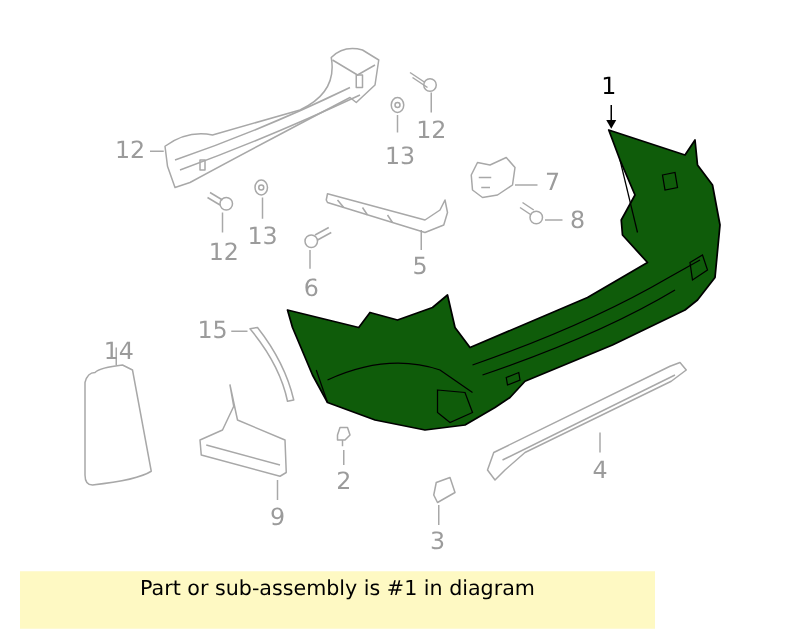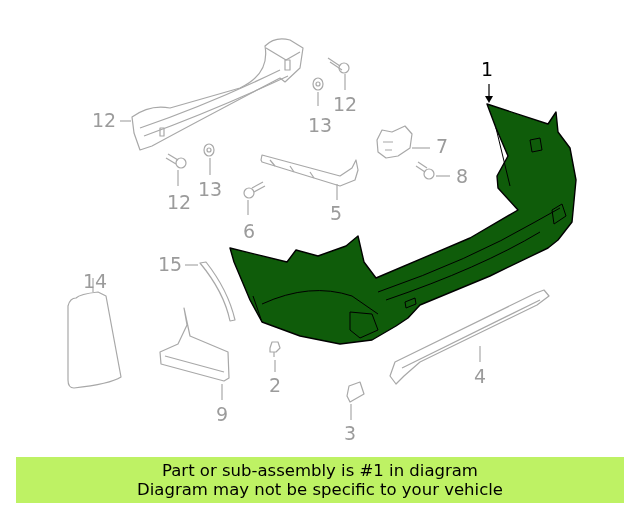--- a/index.html
+++ b/index.html
@@ -2,22 +2,22 @@
 <html><head>
 <meta charset="utf-8">
 <style>
   html, body { margin: 0; padding: 0; background: #ffffff; }
   body { width: 640px; height: 512px; position: relative; overflow: hidden;
          font-family: "DejaVu Sans", sans-serif; }
   #diagram { position: absolute; left: 0; top: 0; width: 640px; height: 512px; }
   .callout { position: absolute; font-size: 19px; color: #9b9b9b; line-height: 1;
              font-family: "DejaVu Sans", sans-serif; }
   .callout.main { color: #000000; }
-  .banner { position: absolute; left: 16px; top: 457px; width: 608px; height: 46px;
-            background: #bef264; color: #000000; text-align: center;
+  .banner { position: absolute; left: 16px; top: 457px; width: 508px; height: 46px;
+            background: #fef9c3; color: #000000; text-align: center;
             font-size: 16.5px; line-height: 19px; padding-top: 4px; box-sizing: border-box; }
   .banner div { white-space: nowrap; }
 </style>
 </head>
 <body>
 
 <div id="diagram">
   <svg width="640" height="512" viewBox="0 0 640 512">
     <g fill="none" stroke="#a8a8a8" stroke-width="1.2" stroke-linejoin="round">
 
@@ -144,14 +144,13 @@
   <span class="callout" style="left:92px;top:111px">12</span>
   <span class="callout" style="left:333px;top:95px">12</span>
   <span class="callout" style="left:167px;top:193px">12</span>
   <span class="callout" style="left:308px;top:116px">13</span>
   <span class="callout" style="left:198px;top:180px">13</span>
   <span class="callout" style="left:83px;top:272px">14</span>
 </div>
 
 <div class="banner">
   <div>Part or sub-assembly is #1 in diagram</div>
-  <div>Diagram may not be specific to your vehicle</div>
 </div>
 
 </body></html>

